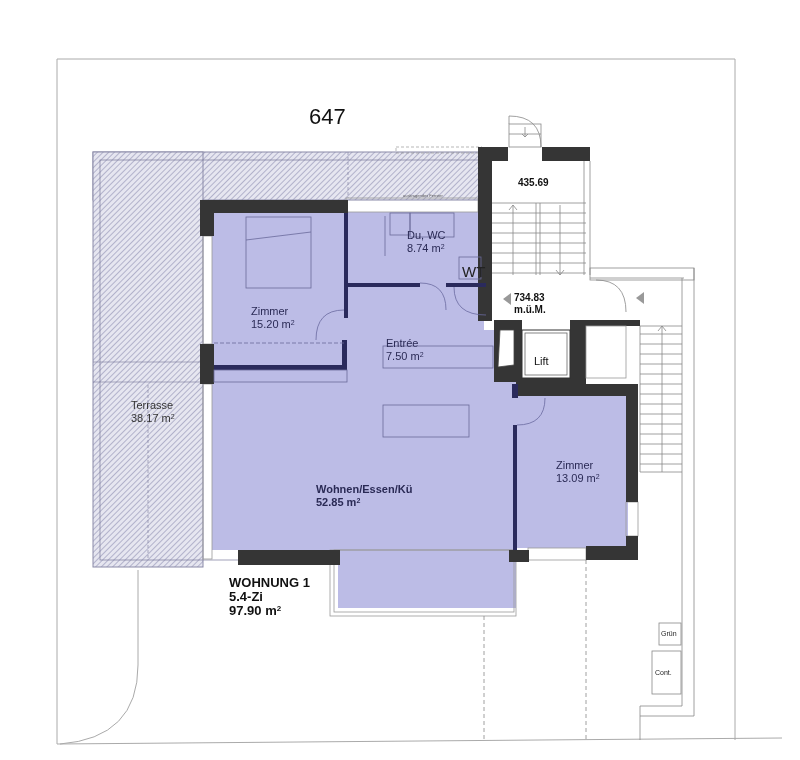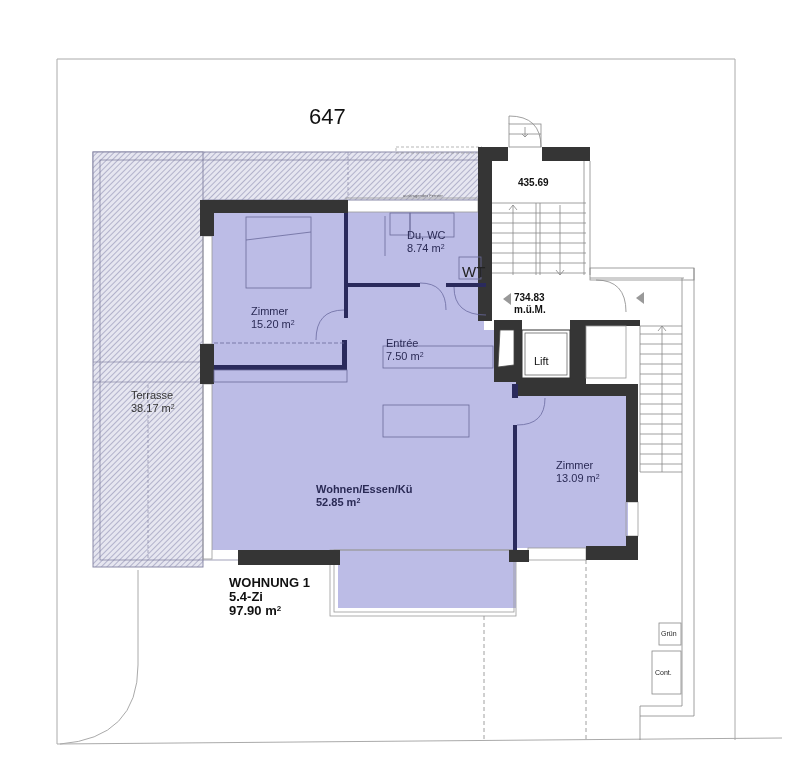--- a/index.html
+++ b/index.html
@@ -207,21 +207,21 @@
 <div class="lbl room-label" style="left:316px; top:483px;font-weight:bold;">
   <div>Wohnen/Essen/Kü</div>
   <div><span>52.85 m</span><sup>2</sup></div>
 </div>
 
 <div class="lbl room-label" style="left:556px; top:459px;">
   <div>Zimmer</div>
   <div><span>13.09 m</span><sup>2</sup></div>
 </div>
 
-<div class="lbl room-label" style="left:131px; top:389px; color:#333;">
+<div class="lbl room-label" style="left:131px; top:399px; color:#333;">
   <div>Terrasse</div>
   <div><span>38.17 m</span><sup>2</sup></div>
 </div>
 
 <div class="apt">
   <div>WOHNUNG 1</div>
   <div>5.4-Zi</div>
   <div><span>97.90 m</span><sup>2</sup></div>
 </div>
 

